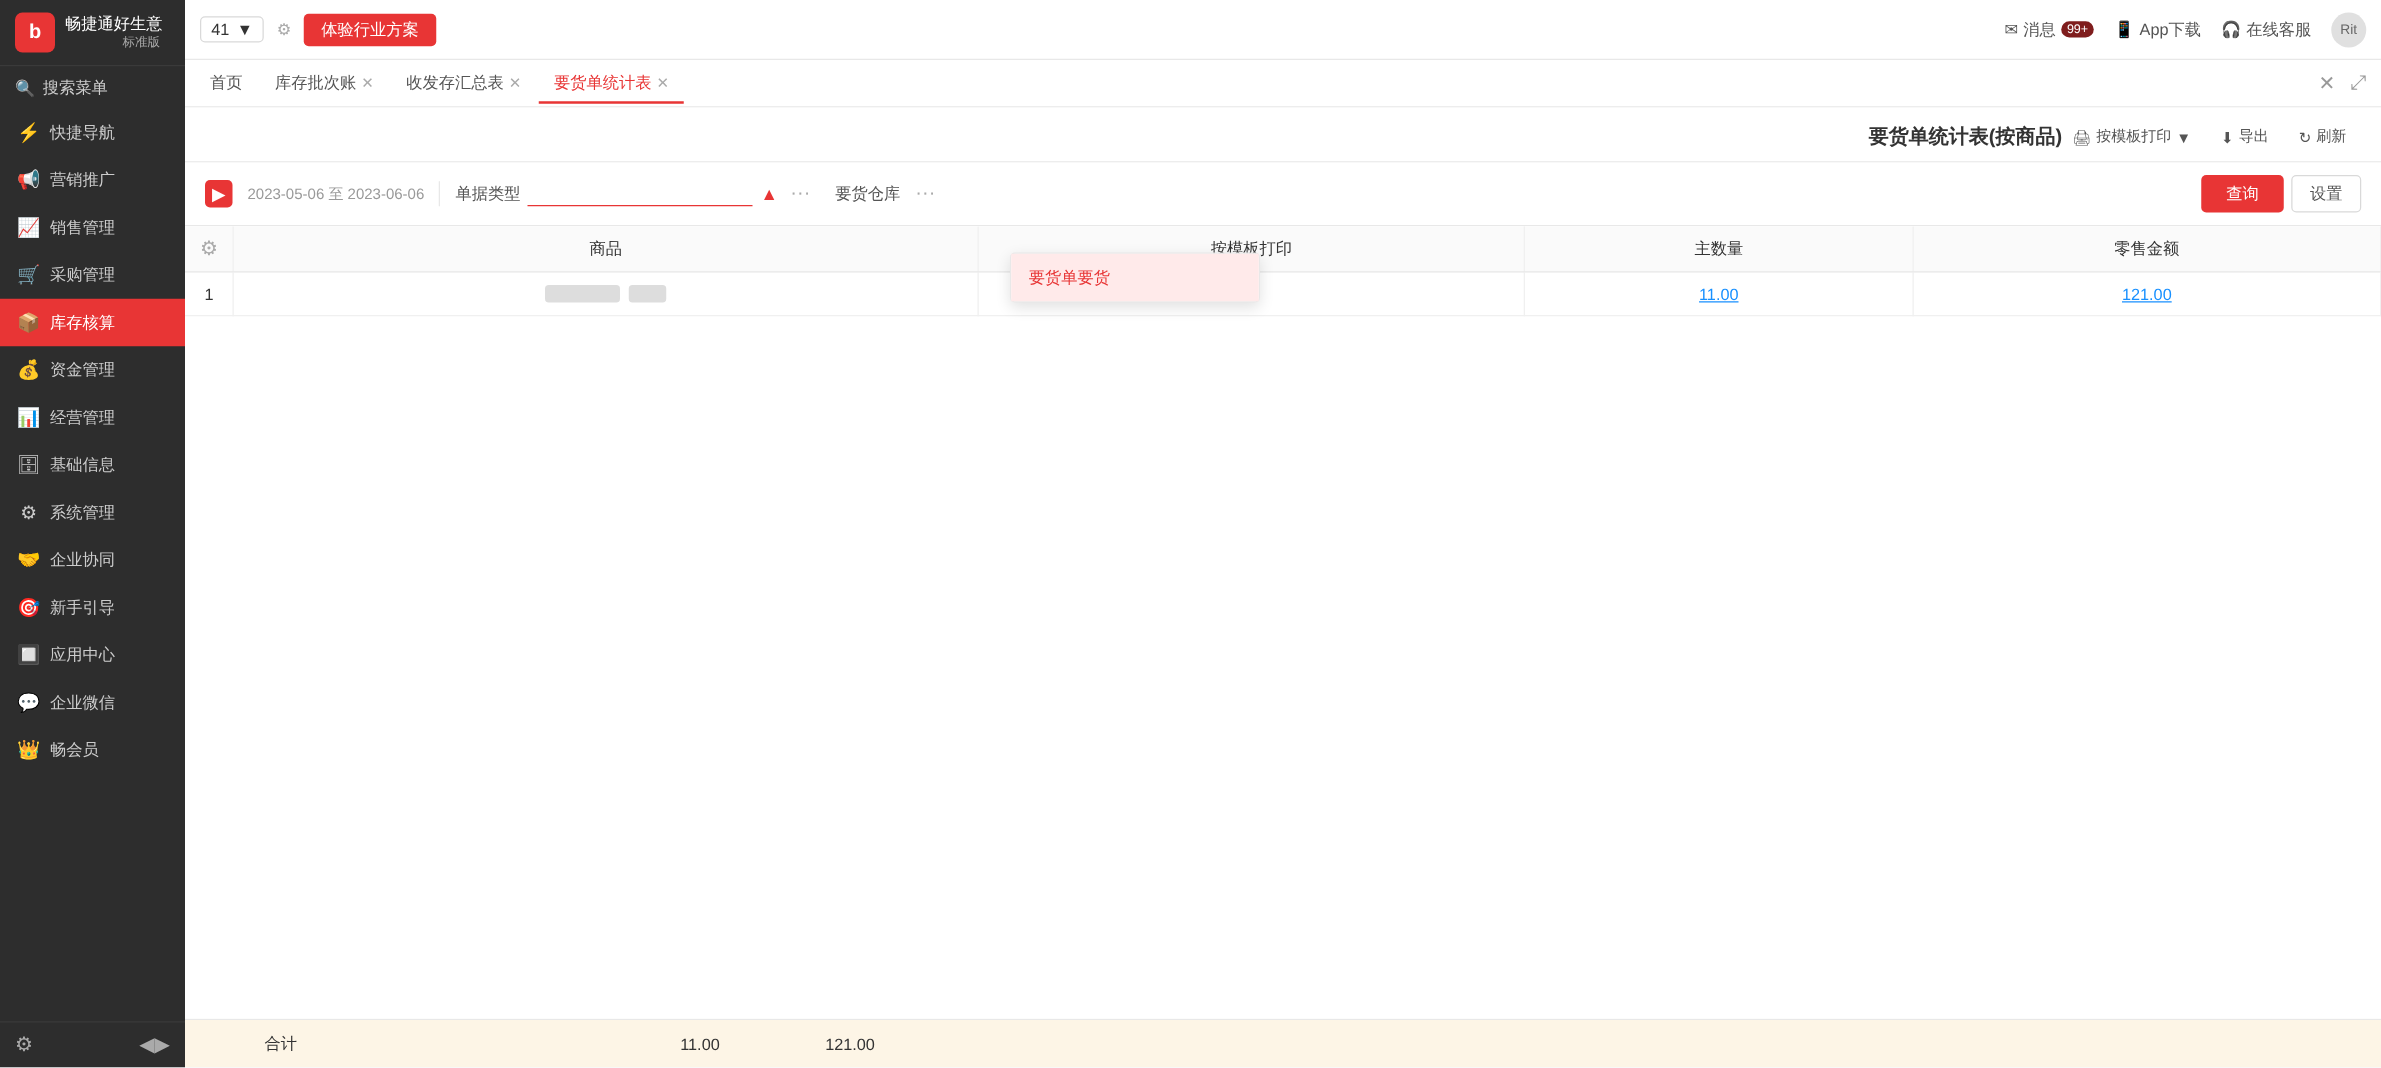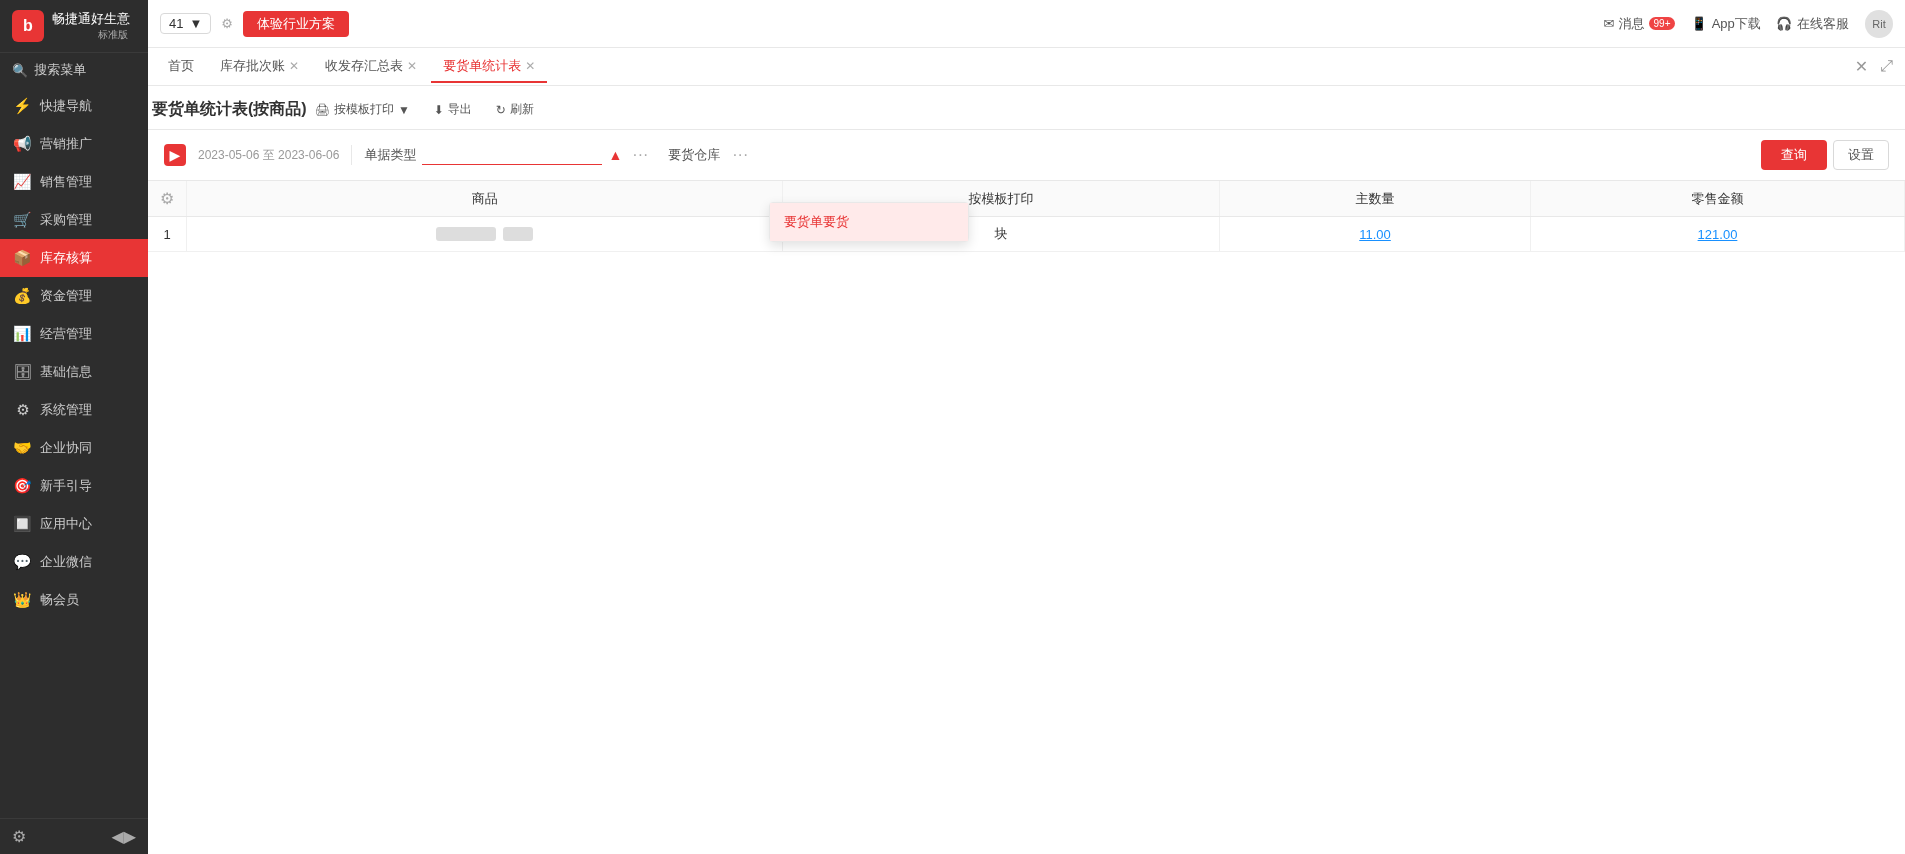--- a/index.html
+++ b/index.html
@@ -84,21 +84,21 @@
       background: #e83535; color: #fff;
       border: none; border-radius: 4px;
       padding: 4px 14px; font-size: 13px; cursor: pointer;
     }
     .topbar-right {
       margin-left: auto;
       display: flex; align-items: center; gap: 16px; color: #555;
     }
     .topbar-right-item { display: flex; align-items: center; gap: 4px; font-size: 13px; cursor: pointer; }
     .badge {
-      background: #ef4444; color: #fff;
+      background: #7f1d1d; color: #fff;
       border-radius: 10px; font-size: 10px;
       padding: 1px 5px;
     }
     .topbar-avatar { width: 28px; height: 28px; border-radius: 50%; background: #ddd; }
 
     
     .tabbar {
       height: 38px;
       background: #fff;
       display: flex;
@@ -116,24 +116,24 @@
     .tab.active {
       color: #e83535; border-bottom: 2px solid #e83535;
       font-weight: 400;
     }
     .tab-close { color: #aaa; font-size: 12px; cursor: pointer; }
     .tabbar-actions { margin-left: auto; display: flex; gap: 4px; }
     .tabbar-icon { font-size: 16px; color: #999; cursor: pointer; padding: 4px; }
 
     
     .page-header {
-      padding: 12px 4px 8px;
+      padding: 12px 20px 8px;
       background: #fff;
       border-bottom: 1px solid #e8e8e8;
-      display: flex; align-items: center; justify-content: flex-start;
+      display: flex; align-items: center; justify-content: flex-end;
       flex-shrink: 0;
     }
     .page-title { font-size: 16px; font-weight: 600; color: #333; }
     .page-actions { display: flex; align-items: center; gap: 8px; }
     .page-action-btn {
       display: flex; align-items: center; gap: 4px;
       font-size: 12px; color: #555; cursor: pointer;
       padding: 3px 8px; border-radius: 4px;
     }
 
@@ -191,21 +191,21 @@
     .btn-settings {
       background: #fff; color: #555;
       border: 1px solid #d9d9d9; border-radius: 4px;
       padding: 5px 14px; font-size: 13px; cursor: pointer;
     }
 
     
     .dropdown-overlay {
       position: absolute;
       top: 72px;
-      left: 621px;
+      left: 660px;
       background: #fff;
       border: 1px solid #e8e8e8;
       border-radius: 4px;
       box-shadow: 0 4px 12px rgba(0,0,0,0.12);
       width: 200px;
       z-index: 100;
     }
     .dropdown-item {
       padding: 10px 14px; font-size: 13px; color: #333;
       cursor: pointer;
@@ -455,14 +455,25 @@
         <span class="text-placeholder" style="width:30px;margin-left:4px;">&nbsp;</span>
       </td>
       <td>块</td>
       <td><span style="text-decoration:underline;color:#1890ff;cursor:pointer;">11.00</span></td>
       <td><span style="text-decoration:underline;color:#1890ff;cursor:pointer;">121.00</span></td>
     </tr>
         </tbody>
     </table>
   </div>
 
+  <div class="table-footer">
+    <div class="footer-label">
+      <span style="display:inline-block;width:36px;"></span>
+      <span>合计</span>
+    </div>
+    <div style="flex:1;display:flex;gap:0;">
+      <div style="width:120px;"></div>
+      <div style="width:120px;text-align:center;">11.00</div>
+      <div style="width:120px;text-align:center;">121.00</div>
+    </div>
+  </div>
 
 </div>
 
 </body></html>

